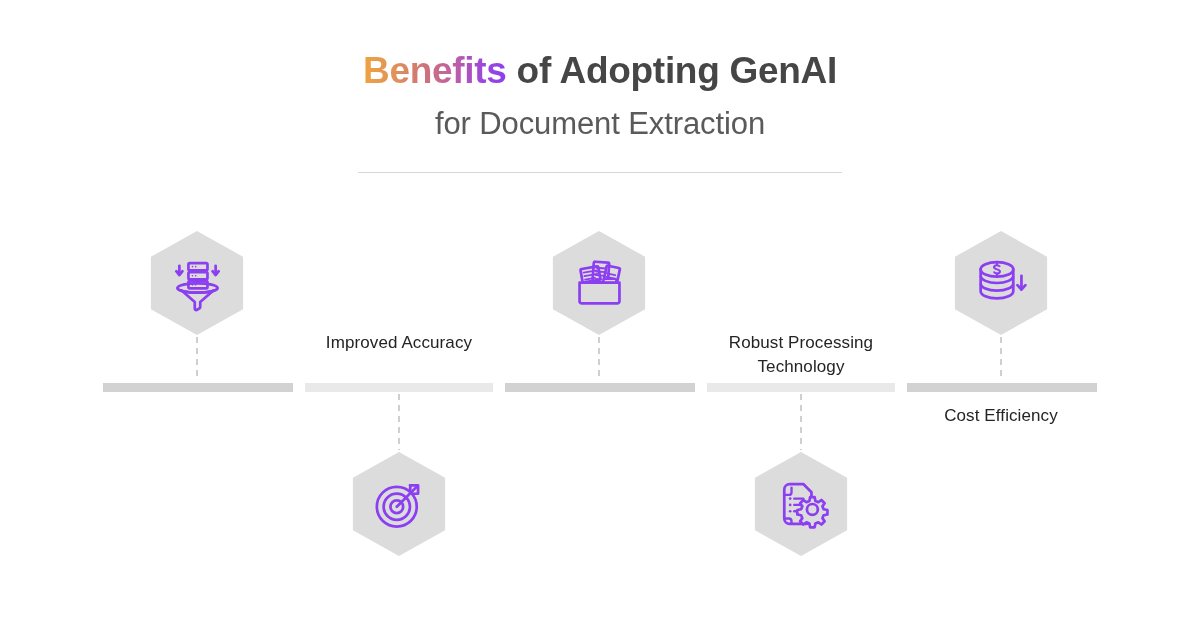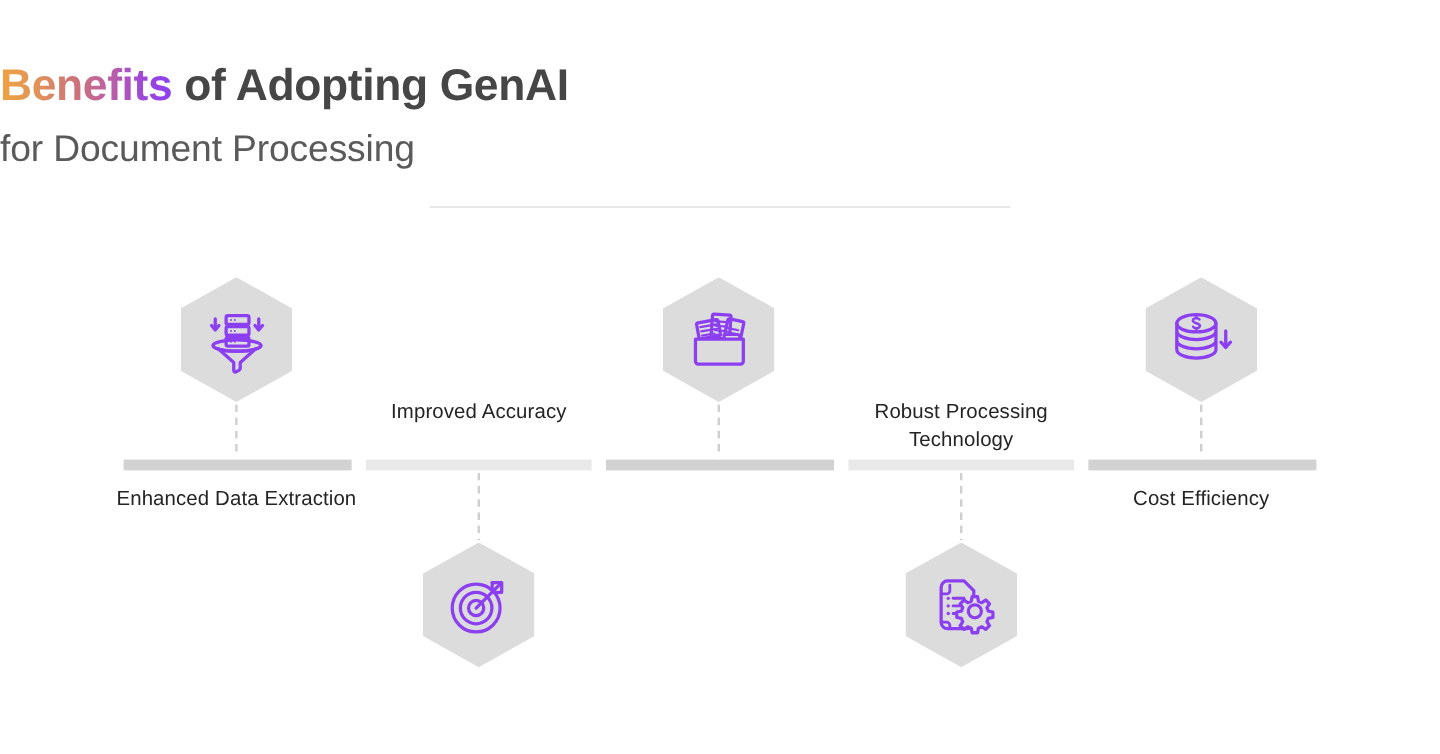--- a/index.html
+++ b/index.html
@@ -15,21 +15,21 @@
     font-family: "Liberation Sans", sans-serif;
     -webkit-font-smoothing: antialiased;
   }
 
   
   #header {
     position: absolute;
     top: 0;
     left: 0;
     width: 1200px;
-    text-align: left;
+    text-align: center;
   }
   #title-line {
     margin-top: 47px;
     font-size: 37px;
     font-weight: bold;
     line-height: 48px;
     letter-spacing: -0.3px;
     color: #464646;
     white-space: nowrap;
   }
@@ -137,21 +137,21 @@
   .node.down .connector { top: 394px; height: 56px; }
   .node.down .hex-wrap { top: 452px; }
 </style>
 </head>
 <body>
 
 <div id="header">
   <div id="title-line">
     <span id="title-highlight">Benefits</span><span id="title-rest"> of Adopting GenAI</span>
   </div>
-  <div id="subtitle-line">for Document Processing</div>
+  <div id="subtitle-line">for Document Extraction</div>
 </div>
 <div id="header-divider"></div>
 
 <div id="timeline">
     <div class="bar-seg" style="left: 103px; width: 190px; background: rgb(210, 210, 210);"></div>
     <div class="bar-seg" style="left: 305px; width: 188px; background: rgb(233, 233, 233);"></div>
     <div class="bar-seg" style="left: 505px; width: 190px; background: rgb(210, 210, 210);"></div>
     <div class="bar-seg" style="left: 707px; width: 188px; background: rgb(233, 233, 233);"></div>
     <div class="bar-seg" style="left: 907px; width: 190px; background: rgb(210, 210, 210);"></div>
   </div>
@@ -176,21 +176,20 @@
       <path d="M52 13v9"></path>
               <path d="M48.6 19 52 23.2 55.4 19"></path>
       <ellipse cx="32" cy="37.5" rx="22" ry="5.2"></ellipse>
       <path d="M10 37.5c0 2.9 9.8 5.2 22 5.2s22-2.3 22-5.2"></path>
       <path d="M14.5 40.2 29 53v7.5c0 1 1 1.6 1.9 1.2l3-1.5c.7-.3 1.1-1 1.1-1.8V53l14.5-12.8"></path>
     </svg>
           </span>
         </div>
       </div>
       <div class="connector"></div>
-      <div class="node-label">Enhanced Data Extraction</div>
     </div>
     <div class="node down" style="left: 299px;">
       <div class="hex-wrap">
         <div class="hex">
           <span>
     <svg width="58" height="58" viewBox="0 0 64 64" fill="none" stroke="#8b3ff0" stroke-width="3" stroke-linecap="round" stroke-linejoin="round">
       <circle cx="29" cy="35" r="22"></circle>
       <circle cx="29" cy="35" r="14.5"></circle>
       <circle cx="29" cy="35" r="7"></circle>
       <path d="M29 35 52 12"></path>

